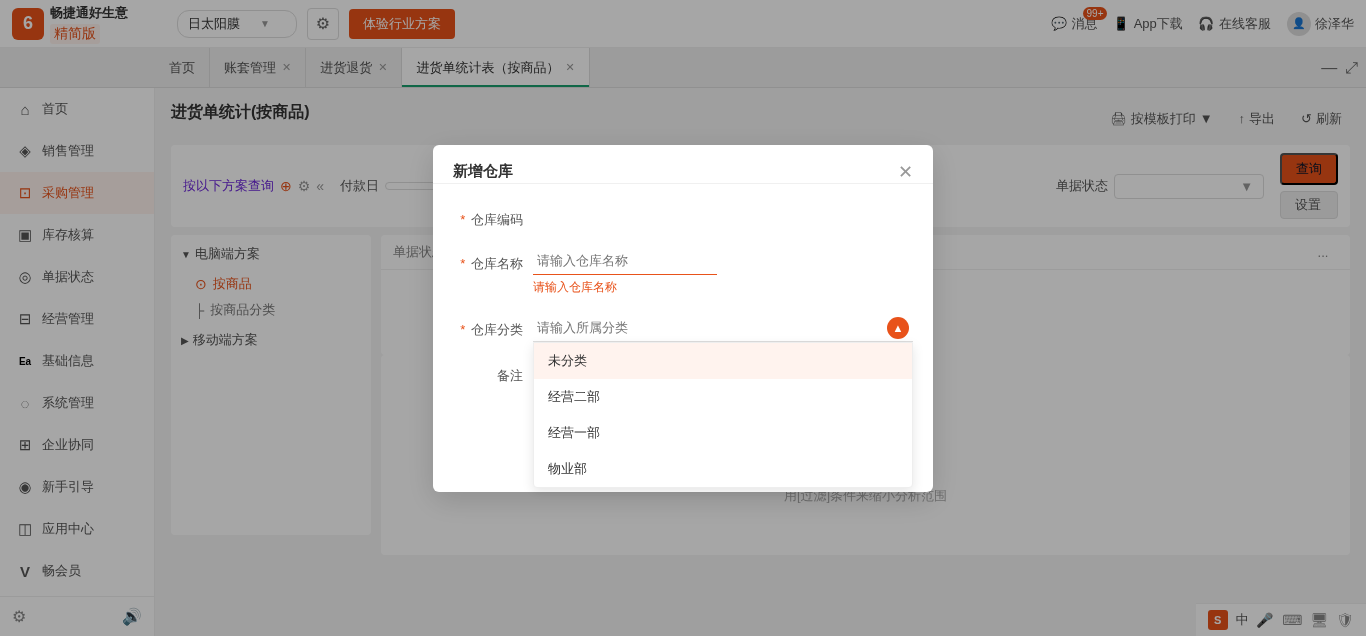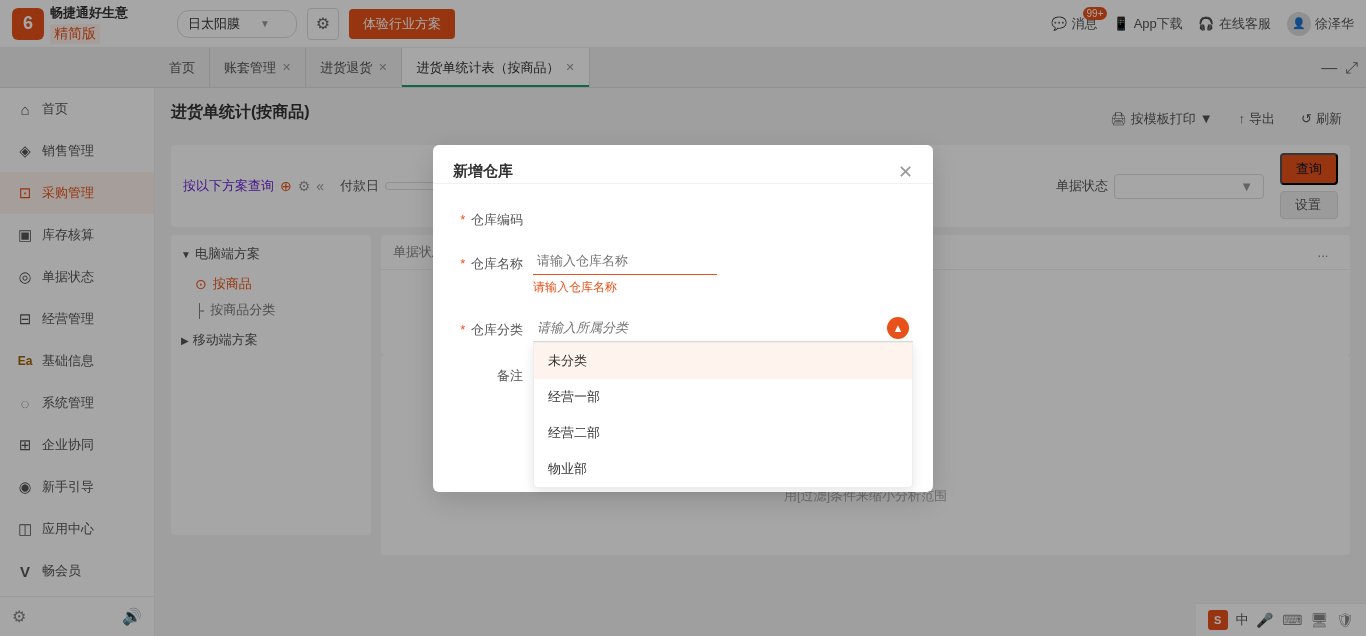--- a/index.html
+++ b/index.html
@@ -199,21 +199,21 @@
     .error-msg { color: #e8521a; font-size: 12px; margin-top: 2px; }
     .form-control-wrapper { flex: 1; position: relative; }
 
     .select-wrapper {
       flex: 1; position: relative;
     }
     .select-input {
       width: 100%;
       border: none; border-bottom: 1px solid #ddd;
       padding: 6px 28px 6px 4px; font-size: 13px; color: #999; outline: none;
-      background: transparent; cursor: pointer; font-style: italic;
+      background: transparent; cursor: pointer;
     }
     .select-arrow {
       position: absolute; right: 4px; top: 50%; transform: translateY(-50%);
       width: 22px; height: 22px;
       background: #e8521a; border-radius: 50%;
       display: flex; align-items: center; justify-content: center;
       color: #fff; font-size: 11px; cursor: pointer;
     }
 
     
@@ -371,21 +371,21 @@
     </div>
     <div class="sidebar-item">
       <span class="icon">◎</span>
       <span>单据状态</span>
     </div>
     <div class="sidebar-item">
       <span class="icon">⊟</span>
       <span>经营管理</span>
     </div>
     <div class="sidebar-item">
-      <span class="icon" style="font-size:12px;font-weight:bold;color:#a16207;">Ea</span>
+      <span class="icon" style="font-size:10px;font-weight:bold;color:#000000;">Ea</span>
       <span>基础信息</span>
     </div>
     <div class="sidebar-item">
       <span class="icon">◌</span>
       <span>系统管理</span>
     </div>
     <div class="sidebar-item">
       <span class="icon">⊞</span>
       <span>企业协同</span>
     </div>
@@ -536,22 +536,22 @@
         <div class="form-label">
           <span class="required">*</span>
           <span>仓库分类</span>
         </div>
         <div class="select-wrapper" style="position:relative;">
           <input class="select-input" type="text" placeholder="请输入所属分类" style="">
           <div class="select-arrow">▲</div>
           
           <div class="dropdown-list">
             <div class="dropdown-item selected">未分类</div>
+            <div class="dropdown-item">经营二部</div>
             <div class="dropdown-item">经营一部</div>
-            <div class="dropdown-item">经营二部</div>
             <div class="dropdown-item">物业部</div>
           </div>
         </div>
       </div>
 
       <div class="form-row">
         <div class="form-label">
           <span>备注</span>
         </div>
         <textarea class="textarea-control" placeholder="" style=""></textarea>

